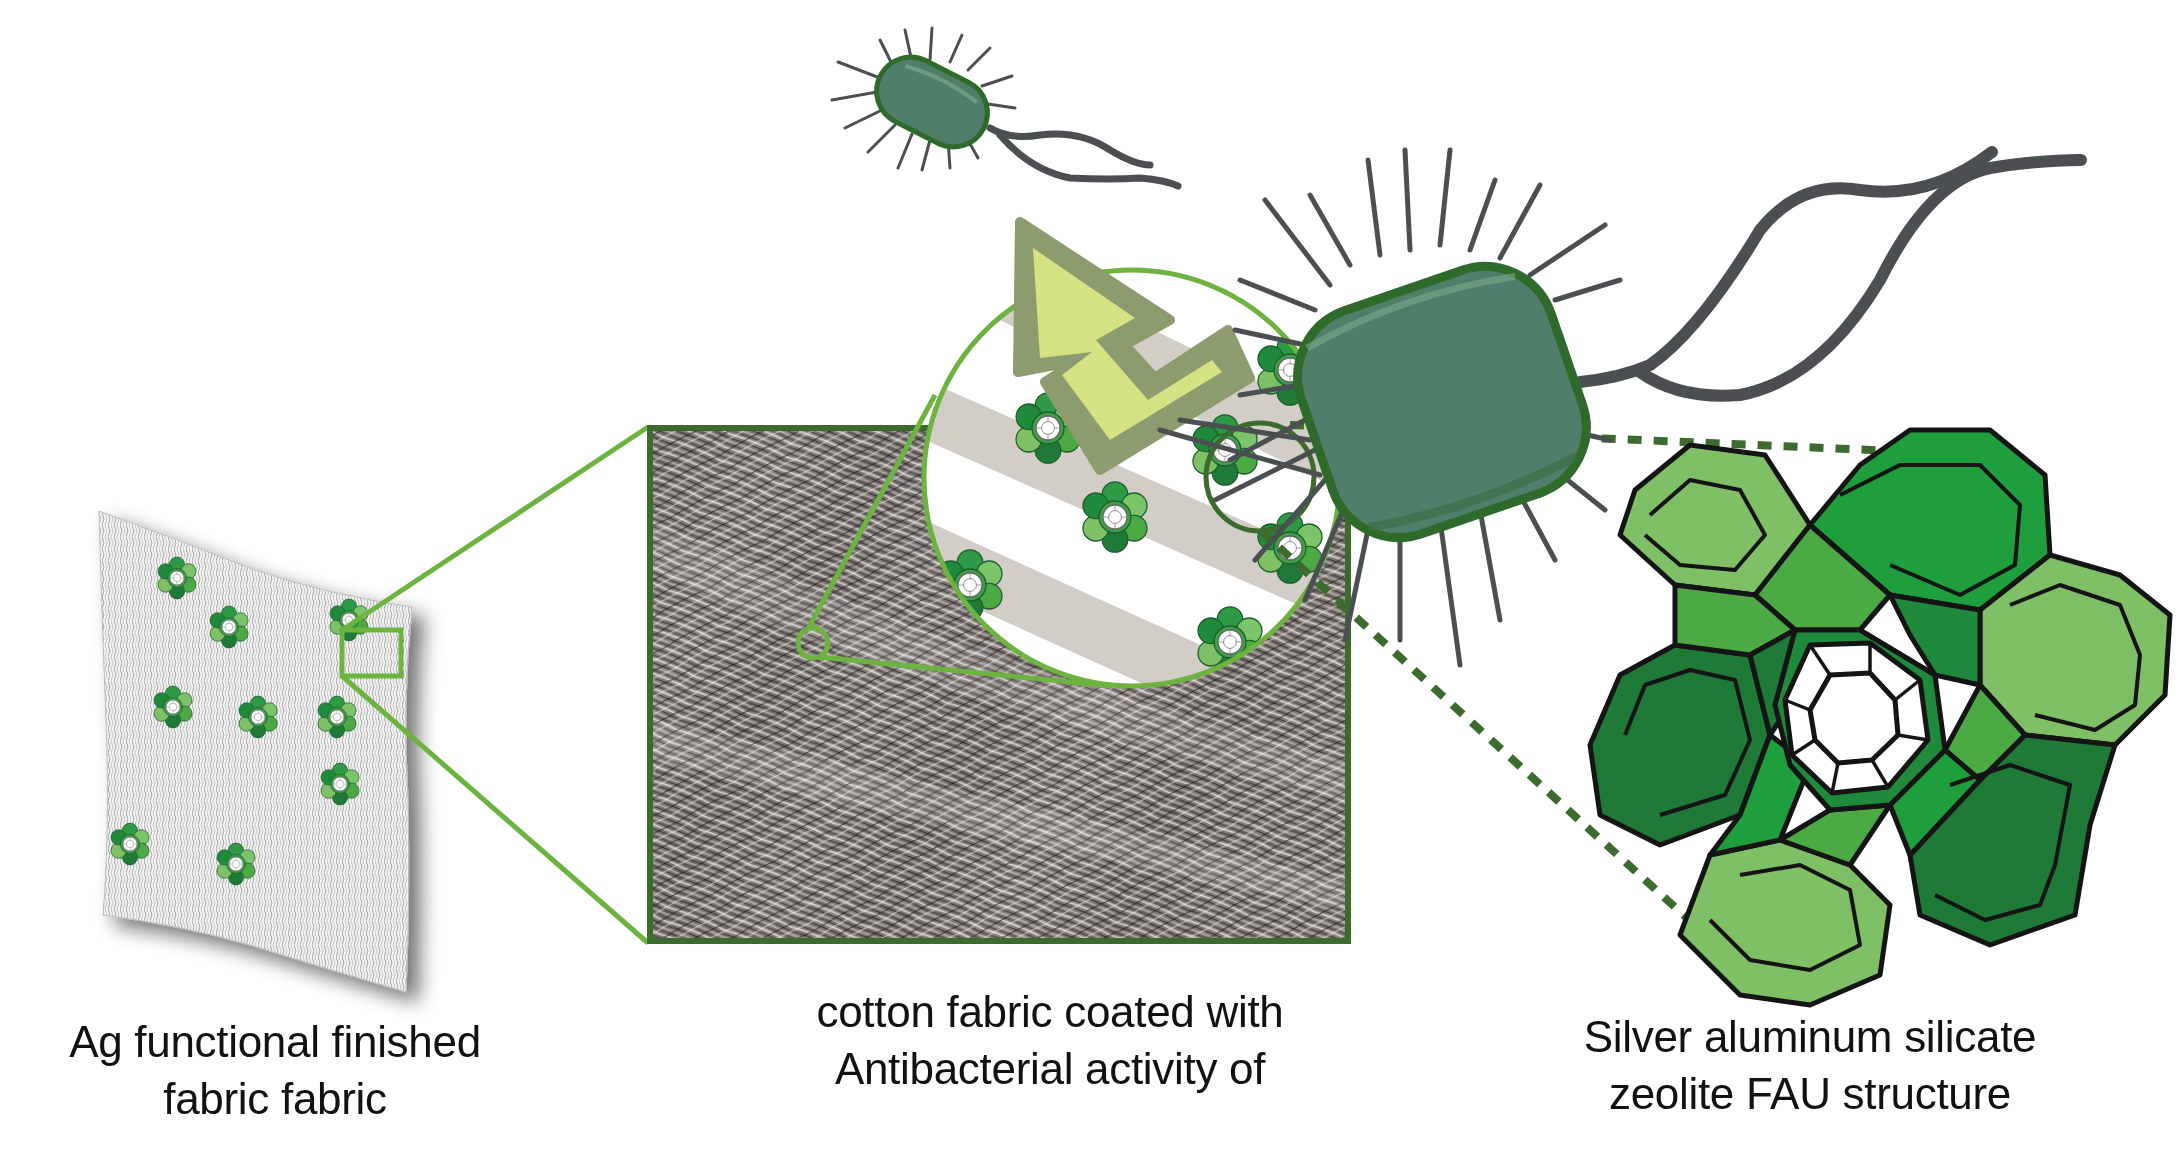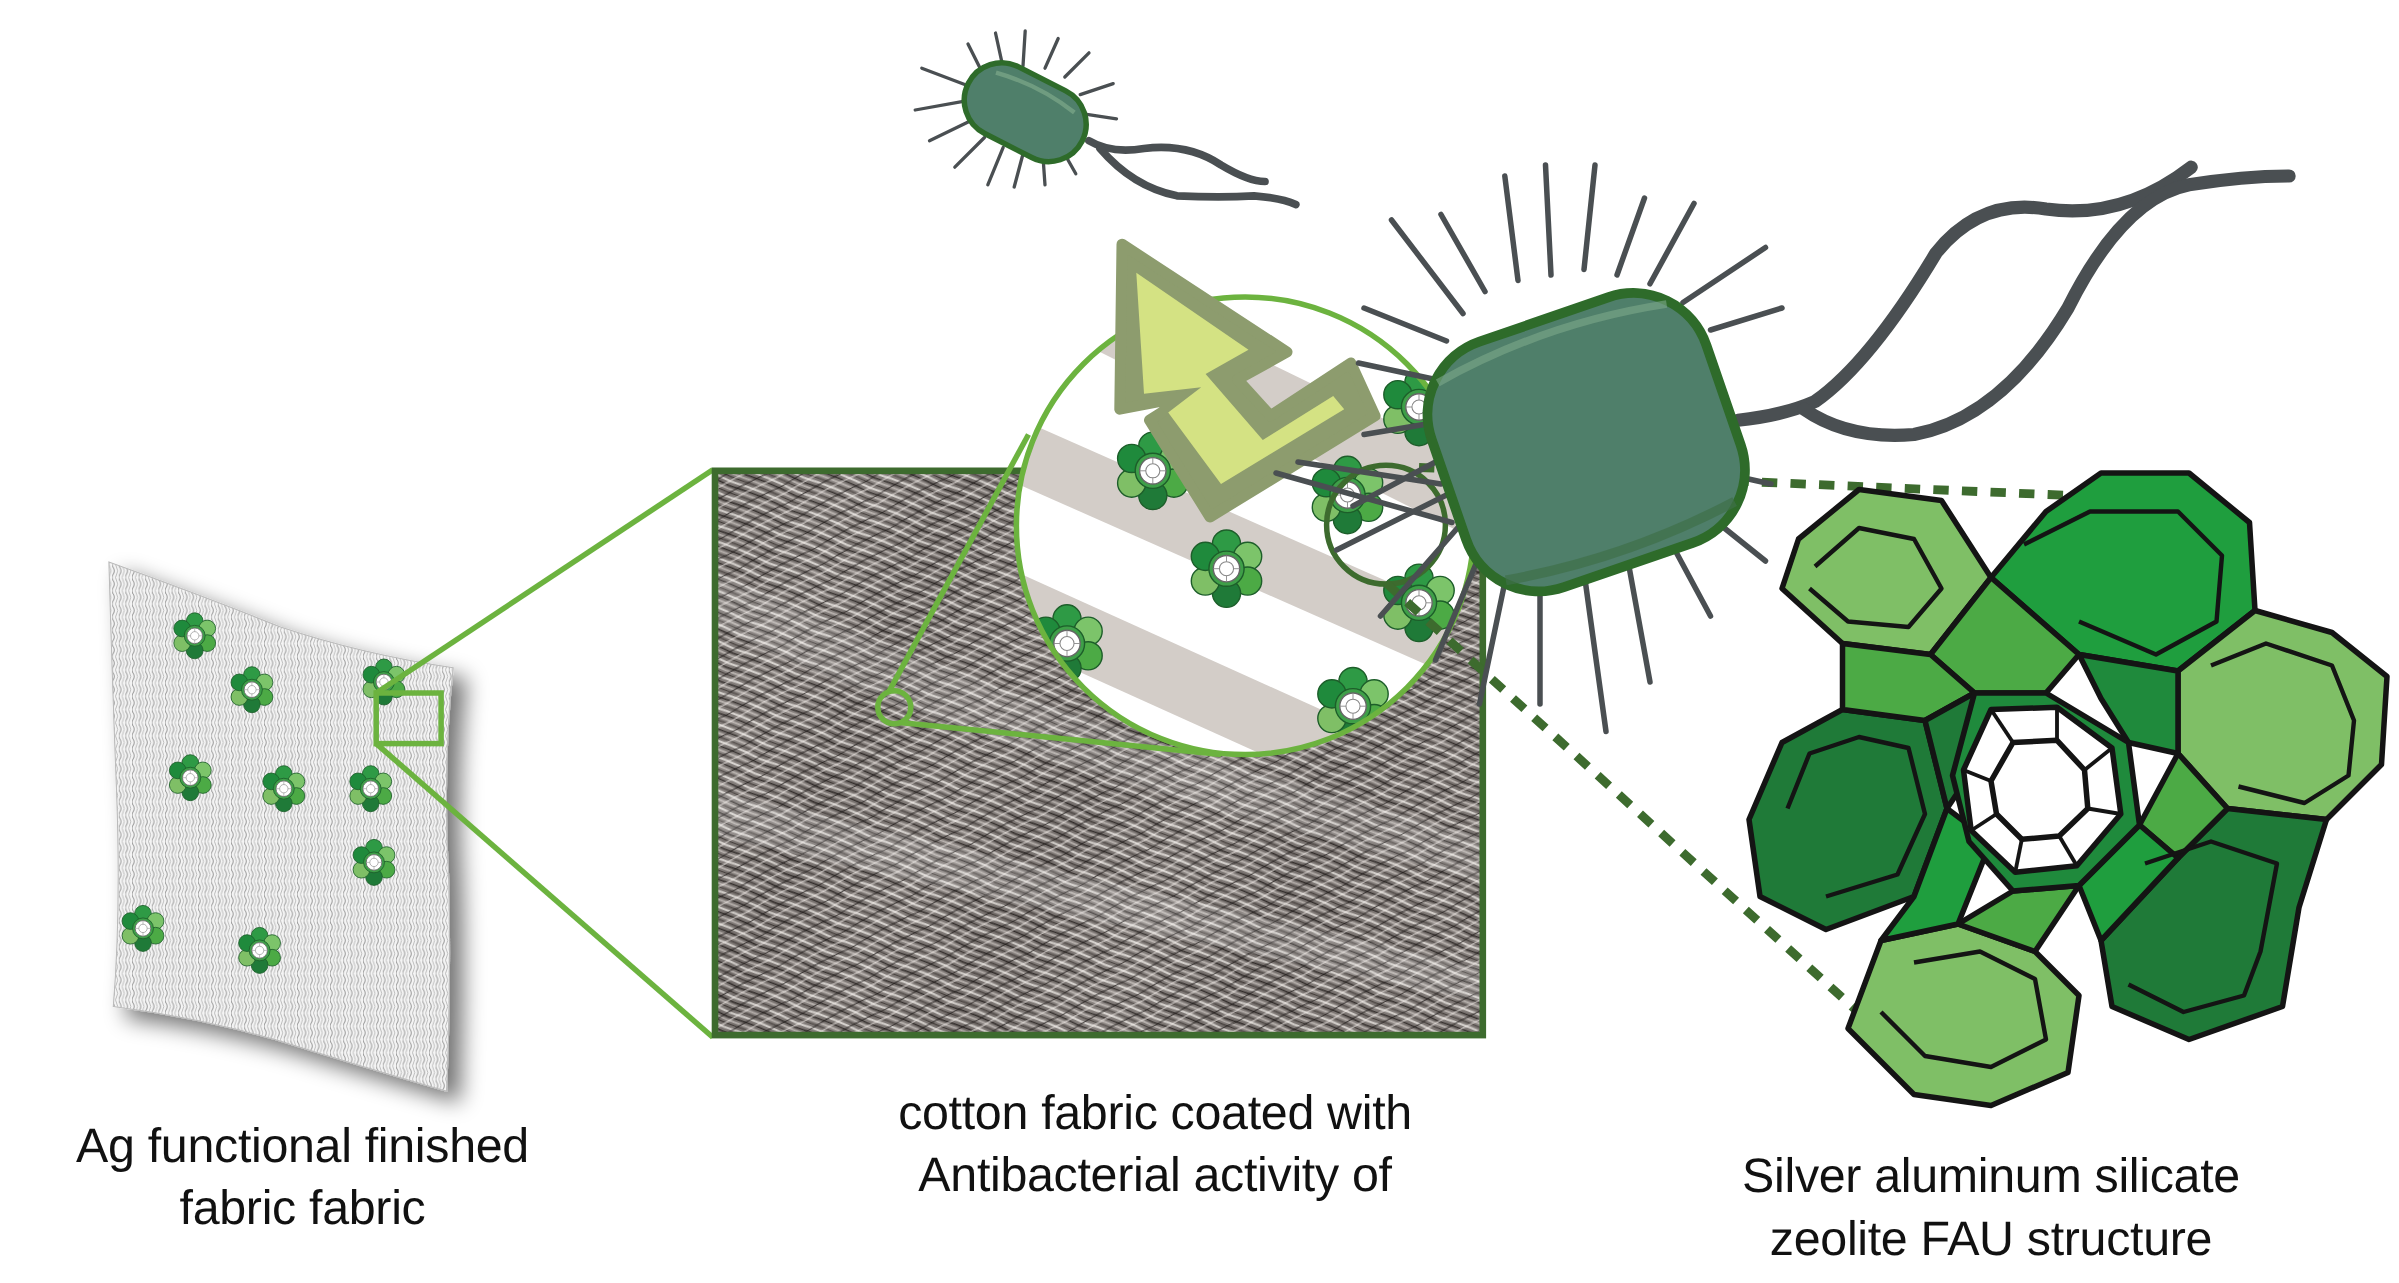--- a/index.html
+++ b/index.html
@@ -2,21 +2,21 @@
 <html><head>
 <meta charset="utf-8">
 <style>
   html, body { margin: 0; padding: 0; background: #ffffff; }
   body { width: 2181px; height: 1166px; position: relative; overflow: hidden; font-family: "Liberation Sans", sans-serif; }
   #scene { position: absolute; left: 0; top: 0; width: 2181px; height: 1166px; }
   .caption { position: absolute; text-align: center; color: #111111; font-family: "Liberation Sans", sans-serif; font-size: 44px; line-height: 57px; letter-spacing: -0.3px; }
   .caption span { display: block; white-space: nowrap; }
   #cap-left { left: 10px; width: 530px; top: 1013px; }
   #cap-mid { left: 700px; width: 700px; top: 983px; }
-  #cap-right { left: 1530px; width: 560px; top: 1008px; margin-top: 33px; }
+  #cap-right { left: 1530px; width: 560px; top: 1008px; }
 </style>
 </head>
 <body>
 
 <svg id="scene" viewBox="0 0 2181 1166" xmlns="http://www.w3.org/2000/svg">
   <defs>
 
     <pattern id="weave" width="6" height="12" patternUnits="userSpaceOnUse">
       <rect width="6" height="12" fill="#f4f4f4"></rect>
       <path d="M1 0 Q3 3 1 6 Q-1 9 1 12" stroke="#9a9a9a" stroke-width="0.9" fill="none"></path>

